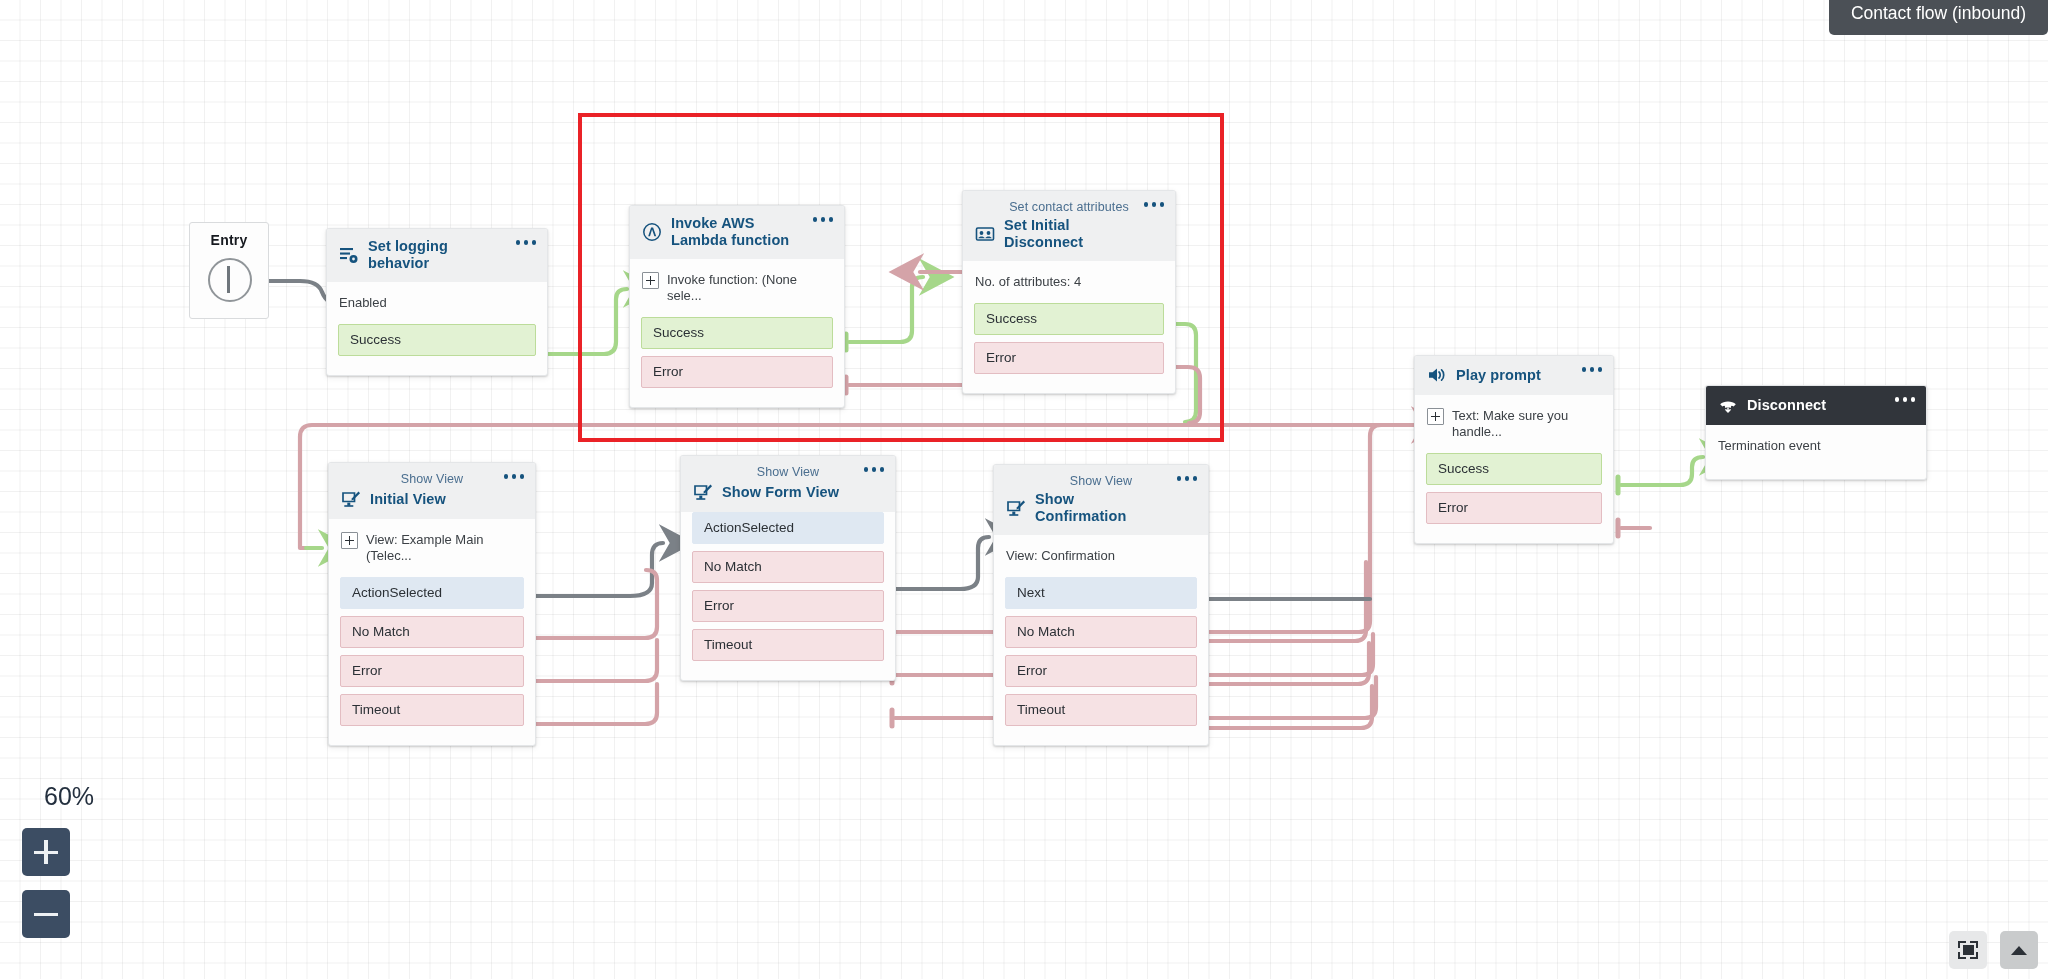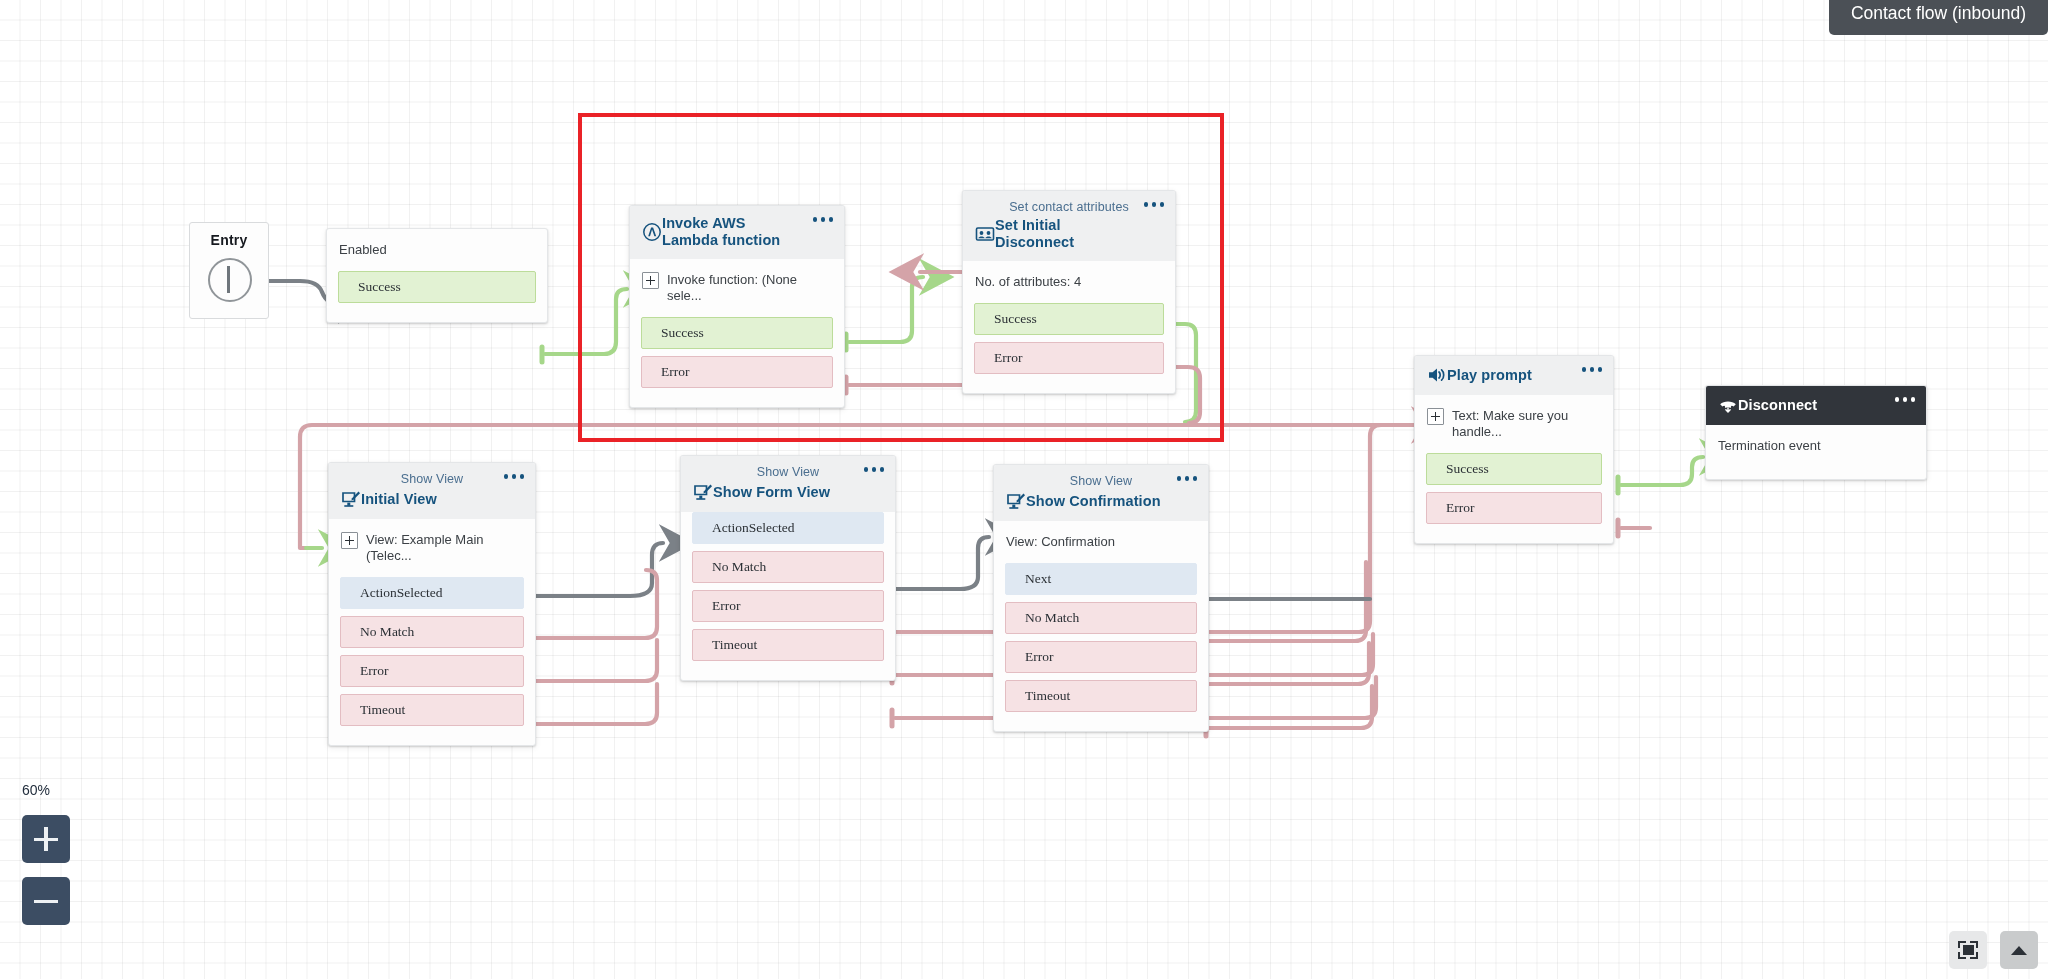--- a/index.html
+++ b/index.html
@@ -38,21 +38,21 @@
     position:relative;
     min-height:26px;
     box-sizing:border-box;
   }
   .node-head .kicker{
     font-size:12.5px;color:#4a6e8f;line-height:14px;margin-bottom:3px;
     letter-spacing:.1px;
     text-align:center;
   }
   .node-title{
-    display:flex;align-items:center;
+    display:flex;align-items:center;gap:9px;
     font-size:14.5px;font-weight:bold;color:#16537e;line-height:17px;
     letter-spacing:.1px;
     padding-right:34px;
   }
   .node-title .ttext{white-space:pre-line;}
   .dots{
     position:absolute;top:11px;right:11px;
     display:flex;gap:3.5px;align-items:center;
   }
   .dots i{width:4.5px;height:4.5px;border-radius:50%;background:#16537e;display:block;}
@@ -67,25 +67,24 @@
     width:15px;height:15px;flex:0 0 15px;border:1px solid #8a9096;background:#fff;
     position:relative;border-radius:1px;
   }
   .plusbox:before,.plusbox:after{
     content:"";position:absolute;background:#2b3035;
   }
   .plusbox:before{left:3px;right:3px;top:6.5px;height:1.6px;}
   .plusbox:after{top:3px;bottom:3px;left:6.5px;width:1.6px;}
   .port{
     margin:0 11px 7px 11px;
-    padding:7px 19px;
+    padding:7px 11px;
     font-size:13.5px;line-height:16px;color:#2b3035;
     border:1px solid transparent;border-radius:2px;
     box-sizing:border-box;
-    font-family:Liberation Serif, serif;
   }
   .port.success{background:#e2f2d3;border-color:#bcdc9a;}
   .port.error{background:#f6e2e4;border-color:#e3bdc2;}
   .port.action{background:#dfe8f2;border-color:#dfe8f2;}
 
   
   .node.dark{background:#fdfdfd;}
   .node.dark .node-head{background:#31353b;}
   .node.dark .node-title{color:#ffffff;}
   .node.dark .dots i{background:#ffffff;}
@@ -109,21 +108,21 @@
   }
 
   
   #selection{
     position:absolute;left:578px;top:113px;width:646px;height:329px;
     border:4px solid #ea2227;box-sizing:border-box;
   }
 
   
   #zoomwrap{position:absolute;left:22px;top:782px;}
-  #zoomlevel{font-size:14px;color:#232f3e;margin-bottom:17px;margin-left:0;}
+  #zoomlevel{font-size:25px;color:#232f3e;margin-bottom:17px;margin-left:22px;}
   .zbtn{
     width:48px;height:48px;background:#3c4d63;border-radius:5px;
     position:relative;margin-bottom:14px;cursor:pointer;border:none;display:block;
   }
   .zbtn:before{content:"";position:absolute;left:12px;right:12px;top:22.5px;height:3.2px;background:#eef1f4;}
   .zbtn.plus:after{content:"";position:absolute;top:12px;bottom:12px;left:22.4px;width:3.2px;background:#eef1f4;}
 
   
   #brcontrols{position:absolute;right:10px;bottom:10px;display:flex;gap:13px;align-items:center;}
   .sqbtn{width:38px;height:38px;border-radius:5px;position:relative;cursor:pointer;border:none;}
@@ -238,20 +237,38 @@
       <path d="M1618,520 L1618,536" stroke="#d4a3a8" stroke-width="5"></path>
     </g>
   </svg>
 
   <div id="entry">
     <div class="elabel">Entry</div>
     <div class="ecircle"></div>
   </div>
 
   <div class="node" style="left:326px;top:228px;width:222px;">
+    <div class="node-head">
+      <div class="node-title">
+        <svg class="ico" viewBox="0 0 20 20">
+          <rect x="1" y="3" width="13" height="2.1" fill="#16537e"></rect>
+          <rect x="1" y="7.5" width="10" height="2.1" fill="#16537e"></rect>
+          <rect x="1" y="12" width="7" height="2.1" fill="#16537e"></rect>
+          <circle cx="14.5" cy="14" r="4" fill="#16537e"></circle>
+          <circle cx="14.5" cy="14" r="1.4" fill="#eff0f1"></circle>
+        </svg>
+        <span class="ttext">Set logging
+behavior</span>
+      </div>
+      <span class="dots">
+          <i></i>
+          <i></i>
+          <i></i>
+        </span>
+    </div>
     <div class="node-body">
       <div class="node-param">
         <span>Enabled</span>
       </div>
       <div class="port success">Success</div>
     </div>
   </div>
 
   <div class="node" style="left:629px;top:205px;width:216px;">
     <div class="node-head">

